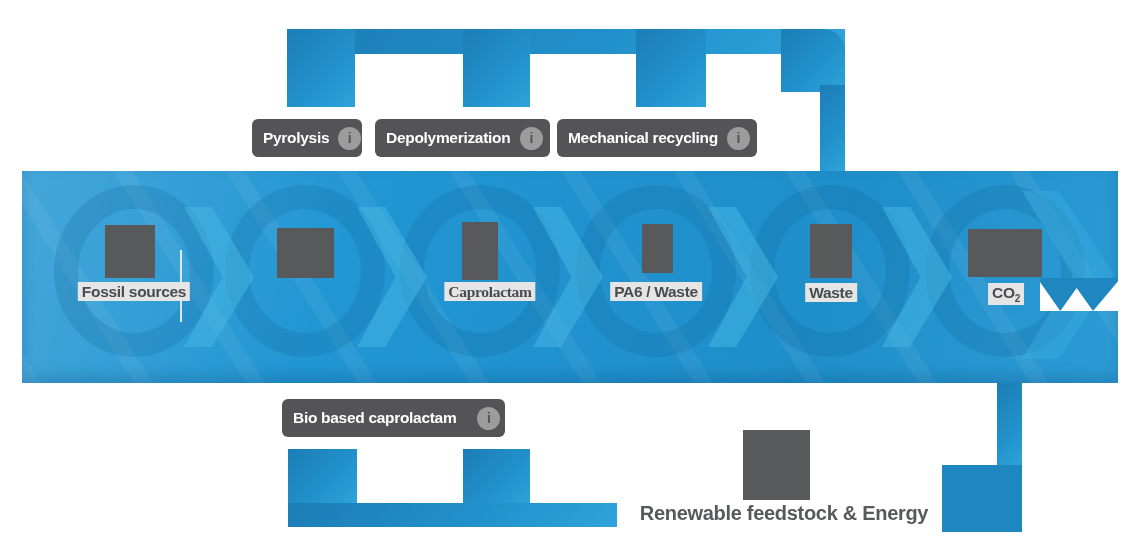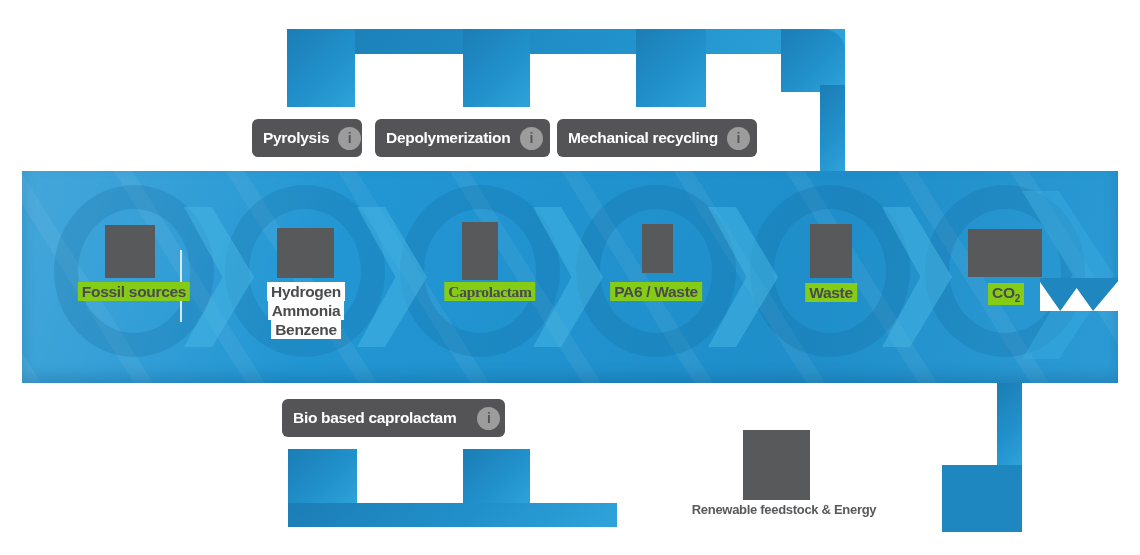--- a/index.html
+++ b/index.html
@@ -44,34 +44,34 @@
   }
   .chev.big{width:92px;height:168px;top:20px;background:rgba(58,174,224,.45);}
   .sep-line{position:absolute;width:2px;height:72px;background:rgba(255,255,255,.8);}
   
   #notch{position:absolute;left:1040px;top:278px;width:78px;height:33px;background:#ffffff;}
   #notch .m{position:absolute;inset:0;background:#1f86c0;
     clip-path:polygon(0 0,0 12%,26% 100%,47% 30%,68% 100%,100% 10%,100% 0);}
   
   .st-icon{position:absolute;background:#58595b;}
   .st-label{
-    position:absolute;transform:translateX(-50%);background:#84cc16;color:#4a4b4d;
+    position:absolute;transform:translateX(-50%);background:#e5e5e5;color:#4a4b4d;
     font-weight:bold;font-size:15.5px;letter-spacing:-0.3px;white-space:nowrap;
     padding:1px 4px;line-height:1.1;
   }
   .st-label sub{font-size:10px;}
   .st-multiline{position:absolute;transform:translateX(-50%);text-align:center;}
   .st-multiline span{
     display:inline-block;background:#ffffff;color:#4a4b4d;font-weight:bold;font-size:15.5px;
     letter-spacing:-0.3px;padding:0 4px;line-height:19px;white-space:nowrap;
   }
   
   #footer-label{
     position:absolute;left:784px;top:502px;transform:translateX(-50%);
-    color:#58595b;font-weight:bold;font-size:13px;letter-spacing:-0.3px;white-space:nowrap;
+    color:#58595b;font-weight:bold;font-size:20px;letter-spacing:-0.3px;white-space:nowrap;
   }
 </style>
 </head>
 <body>
 
 <div id="stage">
 
   <div class="pipe" style="left:289px;top:29px;width:556px;height:25px;"></div>
   <div class="pipe" style="left:287px;top:29px;width:68px;height:78px;"></div>
   <div class="pipe" style="left:463px;top:29px;width:67px;height:78px;"></div>
@@ -120,25 +120,20 @@
 
   <div class="st-icon" style="left:105px;top:225px;width:50px;height:53px;"></div>
   <div class="st-icon" style="left:277px;top:228px;width:57px;height:50px;"></div>
   <div class="st-icon" style="left:462px;top:222px;width:36px;height:58px;"></div>
   <div class="st-icon" style="left:642px;top:224px;width:31px;height:49px;"></div>
   <div class="st-icon" style="left:810px;top:224px;width:42px;height:54px;"></div>
   <div class="st-icon" style="left:968px;top:229px;width:74px;height:48px;"></div>
 
   <div class="st-label" style="left:134px;top:282px;">Fossil sources</div>
 
-  <div class="st-multiline" style="left:306px;top:282px;">
-    <span>Hydrogen</span><br>
-    <span>Ammonia</span><br>
-    <span>Benzene</span>
-  </div>
 
   <div class="st-label" style="left:490px;top:282px;font-family:Liberation Serif, serif;">Caprolactam</div>
   <div class="st-label" style="left:656px;top:282px;">PA6 / Waste</div>
   <div class="st-label" style="left:831px;top:283px;">Waste</div>
   <div class="st-label" style="left:1006px;top:283px;"><span>CO</span><sub>2</sub></div>
 
   <div class="proc-box" style="left:282px;top:399px;width:223px;gap:12px;">
     <span class="lbl">Bio based caprolactam</span>
     <span class="info-i">i</span>
   </div>

